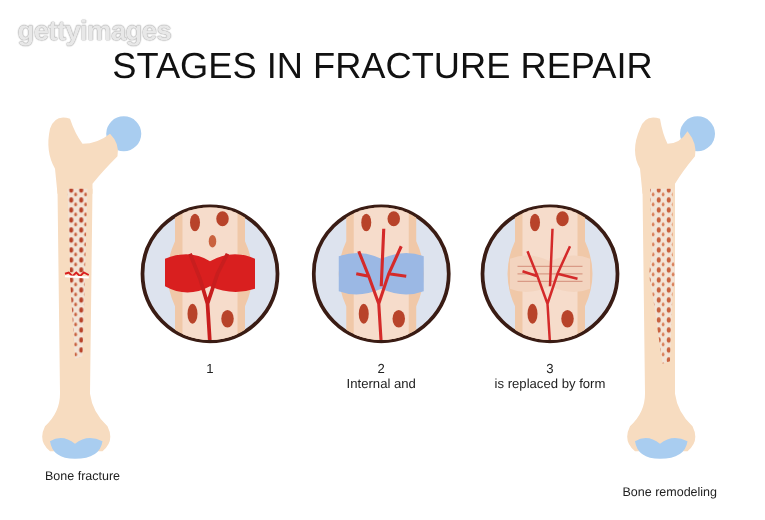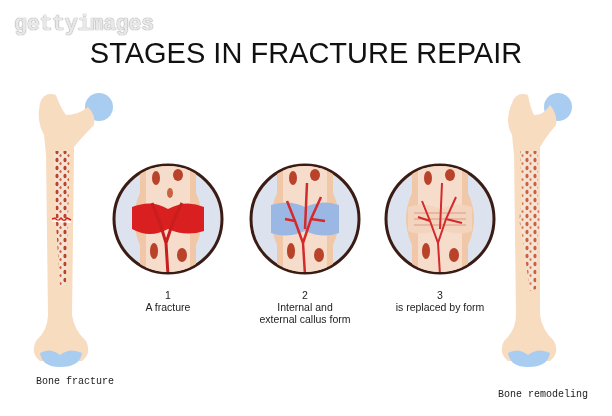--- a/index.html
+++ b/index.html
@@ -1,23 +1,23 @@
 <!DOCTYPE html>
 <html><head>
 <meta charset="utf-8">
 <style>
   html,body{margin:0;padding:0;background:#ffffff;}
   body{width:612px;height:416px;position:relative;overflow:hidden;font-family:"Liberation Sans",sans-serif;}
   .title{position:absolute;left:0;top:37px;width:612px;text-align:center;font-size:29px;color:#111;letter-spacing:0px;font-family:"Liberation Sans",sans-serif;}
   .watermark{position:absolute;left:14px;top:12px;font-size:22px;color:#e8e8e8;font-weight:bold;letter-spacing:-0.5px;
-    text-shadow:0 0 1px #9a9a9a,0 0 1px #9a9a9a;font-family:Liberation Mono, monospace;}
+    text-shadow:0 0 1px #9a9a9a,0 0 1px #9a9a9a;font-family:Liberation Sans, sans-serif;}
   .bone{position:absolute;top:85px;}
   .circle{position:absolute;top:163px;width:112px;height:112px;}
   .caption{position:absolute;top:289px;width:160px;text-align:center;font-size:10.5px;line-height:12px;color:#222;}
-  .bottom-label{position:absolute;top:376px;font-size:10px;color:#222;font-family:Liberation Mono, monospace;}
+  .bottom-label{position:absolute;top:376px;font-size:10px;color:#222;}
 </style>
 </head>
 <body>
 
 <div class="watermark">gettyimages</div>
 <div class="title">STAGES IN FRACTURE REPAIR</div>
 
 <svg class="bone" style="left:30px;" width="90" height="285" viewBox="0 0 90 285">
   <defs>
     <pattern id="spongy" width="8" height="8" patternUnits="userSpaceOnUse">
@@ -95,26 +95,24 @@
     <ellipse cx="42" cy="88" rx="4" ry="8" fill="#b8432a"></ellipse>
     <ellipse cx="70" cy="92" rx="5" ry="7" fill="#b8432a"></ellipse>
     <path d="M24 44 Q40 38 56 46 Q74 38 88 44 L88 68 Q74 74 56 66 Q38 74 24 68 Z" fill="#f3d4bf"></path>
     <path d="M30 50 L82 50 M30 56 L82 56 M30 62 L82 62" stroke="#d99a86" stroke-width="1"></path>
     <path d="M56 112 L54 80 L46 58 L38 38 M54 80 L62 56 L72 34 M46 58 L34 54 M62 56 L78 60 M56 66 L58 20" stroke="#d42a2a" stroke-width="2" fill="none"></path>
   </g>
 </svg>
 
 <div class="caption" style="left:88px;">
   <div>1</div>
-  <div>A fracture</div>
 </div>
 <div class="caption" style="left:225px;">
   <div>2</div>
   <div>Internal and</div>
-  <div>external callus form</div>
 </div>
 <div class="caption" style="left:360px;">
   <div>3</div>
   <div>is replaced by form</div>
 </div>
 
 <svg class="bone" style="left:500px;" width="90" height="285" viewBox="0 0 90 285">
   <defs>
     <pattern id="spongy2" width="8" height="8" patternUnits="userSpaceOnUse">
       <rect width="8" height="8" fill="#f3e3d5"></rect>

